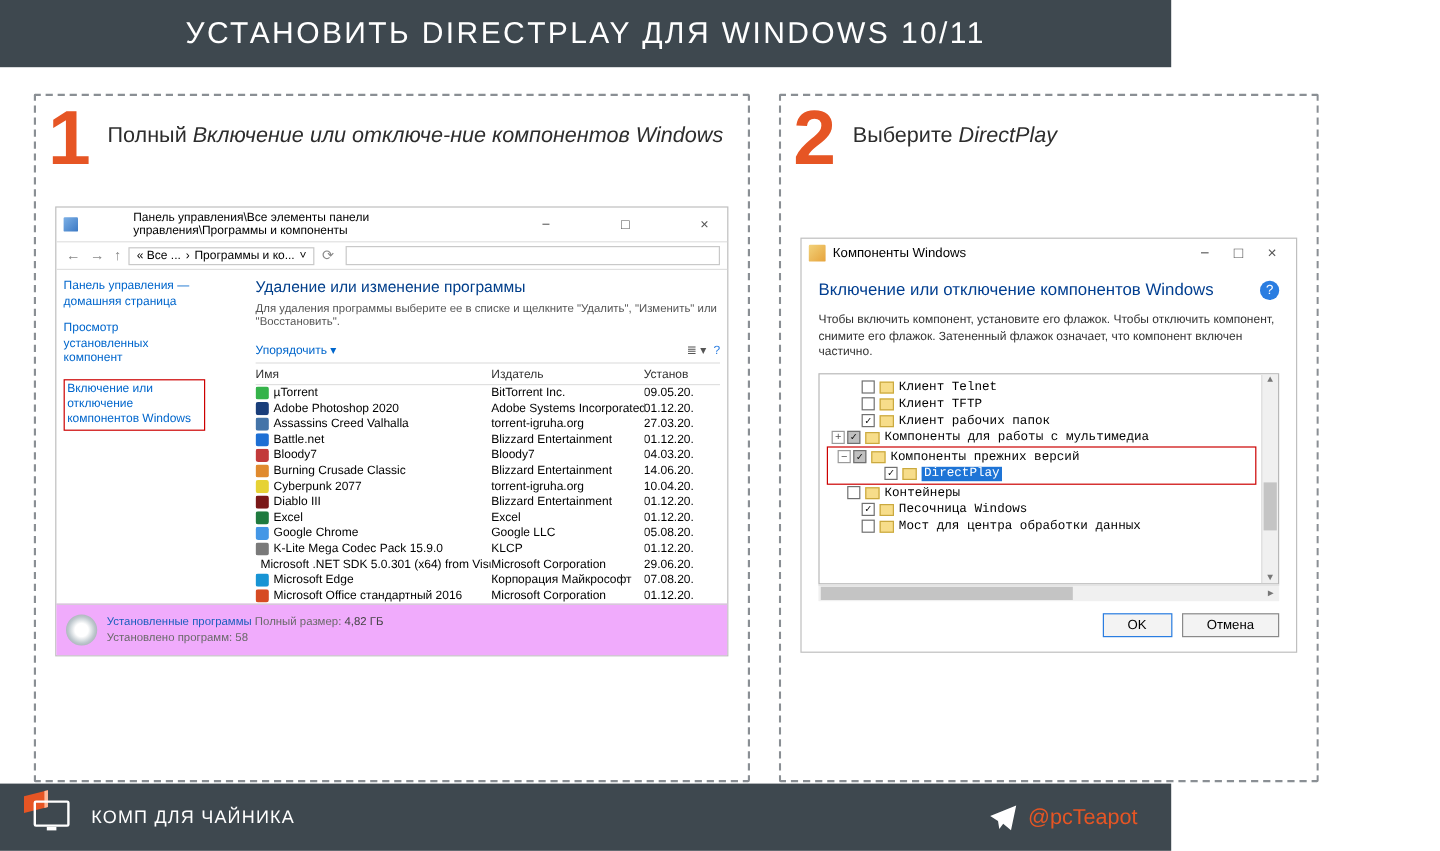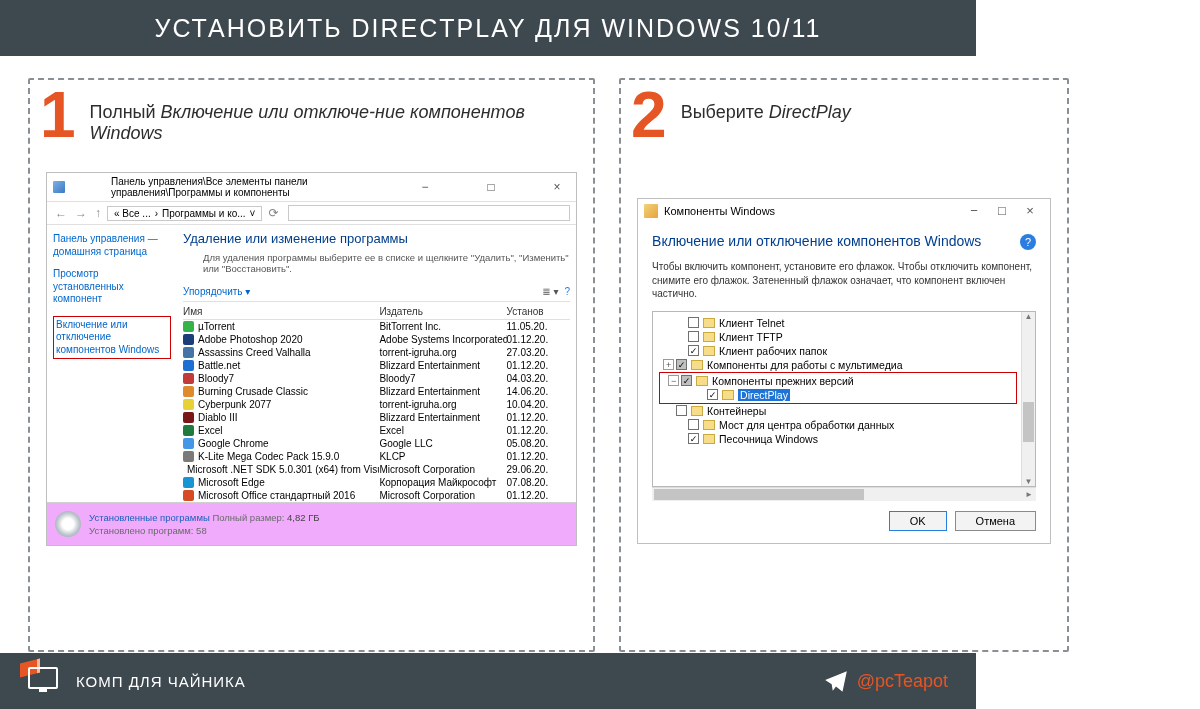--- a/index.html
+++ b/index.html
@@ -23,28 +23,28 @@
   
   .sc1 { width: 100%; border: 1px solid #bfbfbf; background: #fff; font-size: 10px; color: #000; }
   .sc1 .ttl { display:flex; align-items:center; padding:3px 6px; border-bottom:1px solid #e0e0e0;gap:40px;}
   .sc1 .ttl .icon { width:12px;height:12px;background:linear-gradient(135deg,#7cb0e6,#3c79c4);margin-right:6px;border-radius:1px;}
   .sc1 .ttl .ttxt { flex:1; }
   .sc1 .ttl .wbtn { width:26px; text-align:center; font-size:12px; color:#555;}
   .sc1 .nav { display:flex; align-items:center; padding:3px 6px; gap:4px; border-bottom:1px solid #e0e0e0;}
   .sc1 .nav .arrow { color:#888; font-size:12px; padding:0 2px;}
   .sc1 .nav .crumb { border:1px solid #c9c9c9; padding:1px 6px; font-size:10px; display:flex; align-items:center; gap:4px;}
   .sc1 .nav .searchbox { flex:1; border:1px solid #c9c9c9; height:16px; margin-left:4px;}
-  .sc1 .main { display:flex; }
+  .sc1 .main { display:flex;gap:30px; }
   .sc1 .sidebar { width:130px; padding:8px 6px; font-size:10px; }
   .sc1 .sidebar .link1 { color:#0066cc; line-height:1.25; margin-bottom:10px;}
   .sc1 .sidebar .link2 { color:#0066cc; line-height:1.25; margin-bottom:10px;}
   .sc1 .sidebar .link3 { color:#0066cc; line-height:1.25; border:1px solid #c00; padding:2px;}
   .sc1 .content { flex:1; padding:6px 6px 0 6px; font-size:10px;}
   .sc1 .content h4 { color:#003e8a; font-weight:400; font-size:13px; margin-bottom:6px;}
-  .sc1 .content .desc { color:#555; font-size:9.5px; margin-bottom:10px;margin-left:20px;}
+  .sc1 .content .desc { color:#555; font-size:9.5px; margin-bottom:10px;}
   .sc1 .content .toolbar { display:flex; align-items:center; font-size:10px; color:#0066cc; border-bottom:1px solid #e0e0e0; padding:2px 0 4px 0; margin-bottom:2px;}
   .sc1 .content .toolbar .right { margin-left:auto; display:flex; gap:6px; align-items:center; color:#555;}
   .sc1 .content .colhdr { display:flex; font-size:10px; color:#333; border-bottom:1px solid #e0e0e0; padding:2px 0;}
   .sc1 .content .colhdr .c1 { flex:1.7; }
   .sc1 .content .colhdr .c2 { flex:1.1; }
   .sc1 .content .colhdr .c3 { flex:0.55; }
   .sc1 .rows { max-height: 234px; overflow:hidden;}
   .sc1 .row { display:flex; font-size:10px; padding:1px 0; align-items:center;}
   .sc1 .row .ic { width:11px;height:11px; margin-right:4px; border-radius:2px;}
   .sc1 .row .c1 { flex:1.7; display:flex; align-items:center; overflow:hidden; white-space:nowrap;}
@@ -59,21 +59,21 @@
   
   .sc2 { width: 414px; margin: 26px auto 0 auto; border: 1px solid #bfbfbf; background:#fff; font-size: 11px;}
   .sc2 .ttl { display:flex; align-items:center; padding:4px 6px;}
   .sc2 .ttl .icon { width:14px;height:14px;background:linear-gradient(135deg,#f2d27a,#e6a33c);margin-right:6px;border-radius:1px;}
   .sc2 .ttl .ttxt { flex:1; font-size:11px;}
   .sc2 .ttl .wbtn { width:28px;text-align:center;font-size:13px;color:#555;}
   .sc2 .inner { padding:10px 14px 12px 14px; }
   .sc2 .bluehead { color:#013e90; font-size:14px; line-height:1.3; margin-bottom:10px; display:flex; align-items:flex-start; gap:10px;}
   .sc2 .bluehead .q { width:16px;height:16px;border-radius:50%;background:#2a7de1;color:#fff;font-size:11px;display:flex;align-items:center;justify-content:center;flex:0 0 16px;margin-top:2px;}
   .sc2 .desc2 { font-size:10px; color:#333; line-height:1.35; margin-bottom:10px;}
-  .sc2 .tree { border:1px solid #b8b8b8; background:#fff; padding:4px 2px; height:176px; overflow:hidden; position:relative;}
+  .sc2 .tree { border:1px solid #b8b8b8; background:#fff; padding:4px 2px; height:176px; overflow:hidden; position:relative;font-family:Liberation Mono, monospace;}
   .sc2 .ti { display:flex; align-items:center; font-size:10.5px; padding:1px 0; white-space:nowrap;}
   .sc2 .ti .exp { width:11px; height:11px; border:1px solid #9a9a9a; color:#555; font-size:9px; display:flex; align-items:center; justify-content:center; margin-right:2px;}
   .sc2 .ti .noexp { width:11px; margin-right:2px; text-align:center; color:#888; font-size:9px;}
   .sc2 .chk { width:11px; height:11px; border:1px solid #707070; margin-right:4px; display:flex; align-items:center; justify-content:center; font-size:9px; color:#000;}
   .sc2 .chk.filled::after{content:"✓";}
   .sc2 .chk.shade{background:#c0c0c0;}
   .sc2 .chk.shade::after{content:"✓";}
   .sc2 .fld { width:12px;height:10px;background:#f7dd8a;border:1px solid #caa93f;margin-right:4px;}
   .redbox { border:1px solid #c00; }
   .sc2 .sel { background:#1e74d6; color:#fff; padding:0 2px;}
@@ -157,21 +157,21 @@
               </div>
               <div class="colhdr">
                 <span class="c1">Имя</span>
                 <span class="c2">Издатель</span>
                 <span class="c3">Установ</span>
               </div>
               <div class="rows" id="sc1rows">
                   <div class="row">
                     <span class="c1"><span class="ic" style="background:#35b34a"></span>µTorrent</span>
                     <span class="c2">BitTorrent Inc.</span>
-                    <span class="c3">11.05.20.</span>
+                    <span class="c3">09.05.20.</span>
                   </div>
                   <div class="row">
                     <span class="c1"><span class="ic" style="background:#1a3e7a"></span>Adobe Photoshop 2020</span>
                     <span class="c2">Adobe Systems Incorporated</span>
                     <span class="c3">01.12.20.</span>
                   </div>
                   <div class="row">
                     <span class="c1"><span class="ic" style="background:#4474a8"></span>Assassins Creed Valhalla</span>
                     <span class="c2">torrent-igruha.org</span>
                     <span class="c3">27.03.20.</span>
@@ -276,22 +276,22 @@
                 <div class="redbox" style="margin: 0px 16px 0px 4px; padding: 1px 0px;">
                   <div class="ti" style="padding-left: 8px;"><span class="exp">−</span><span class="chk shade"></span><span class="fld"></span>Компоненты прежних версий</div>
                   <div class="ti" style="padding-left: 34px;">
                     <span class="noexp"></span>
                     <span class="chk filled"></span>
                     <span class="fld"></span>
                     <span class="sel">DirectPlay</span>
                   </div>
                 </div>
                 <div class="ti" style="padding-left: 8px;"><span class="noexp"></span><span class="chk"></span><span class="fld"></span>Контейнеры</div>
+                <div class="ti" style="padding-left: 20px;"><span class="noexp"></span><span class="chk filled"></span><span class="fld"></span>Песочница Windows</div>
                 <div class="ti" style="padding-left: 20px;"><span class="noexp"></span><span class="chk"></span><span class="fld"></span>Мост для центра обработки данных</div>
-                <div class="ti" style="padding-left: 20px;"><span class="noexp"></span><span class="chk filled"></span><span class="fld"></span>Песочница Windows</div>
                 <div class="scrollbar">
                 <div class="ar" style="top:0;">▲</div>
                   <div class="th"></div>
                   <div class="ar" style="bottom:0;">▼</div>
               </div>
             </div>
             <div class="hscroll">
               <div class="ar" style="left:0;">◄</div>
                 <div class="th"></div>
                 <div class="ar" style="right:0;">►</div>

